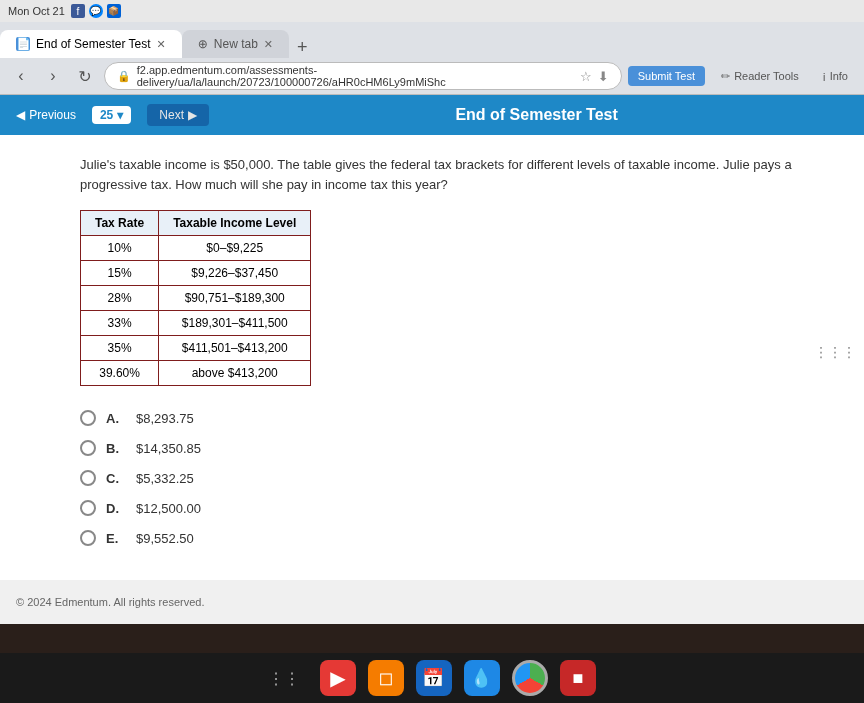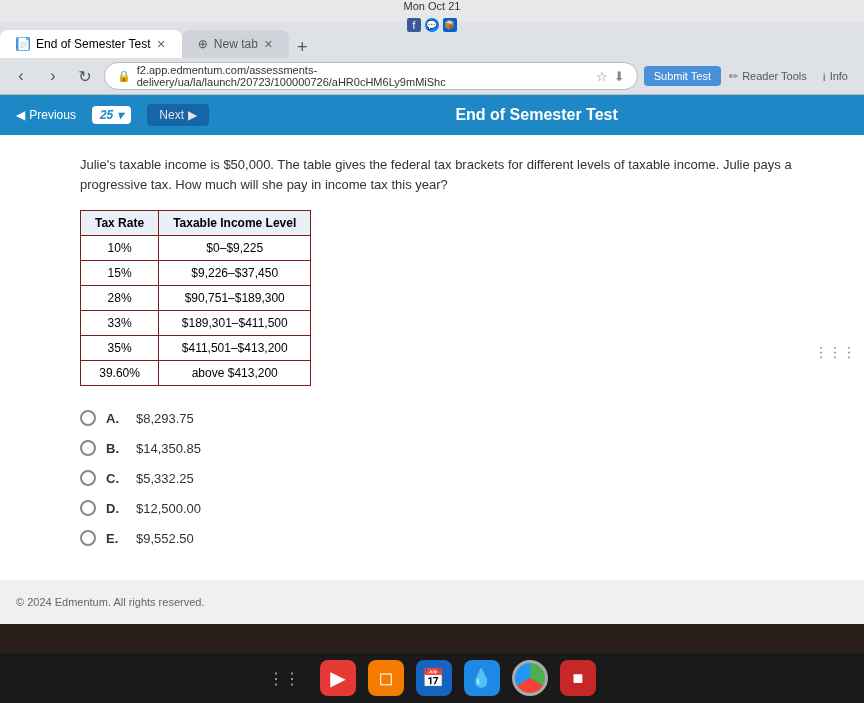--- a/index.html
+++ b/index.html
@@ -15,21 +15,20 @@
     
     .system-bar {
       background: #e8e8e8;
       height: 22px;
       display: flex;
       align-items: center;
       padding: 0 8px;
       font-size: 11px;
       color: #333;
       gap: 6px;
-      flex-direction: column;
     }
     .system-icons { display: flex; gap: 4px; align-items: center; }
     .sys-icon { width: 14px; height: 14px; background: #555; border-radius: 2px; display: inline-block; }
 
     
     .browser-chrome {
       background: #dee1e6;
       border-bottom: 1px solid #bbb;
     }
     .tab-bar {
@@ -81,21 +80,21 @@
       border-radius: 20px;
       padding: 4px 12px;
       font-size: 12px;
       display: flex;
       align-items: center;
       gap: 6px;
       height: 28px;
     }
     .address-text { flex: 1; color: #333; font-size: 11px; }
     .address-lock { color: #4a4; font-size: 11px; }
-    .browser-actions { display: flex; align-items: center; }
+    .browser-actions { display: flex; gap: 8px; align-items: center; }
     .browser-action-btn {
       background: none; border: none; cursor: pointer;
       color: #555; font-size: 13px;
       display: flex; align-items: center; gap: 4px;
       font-size: 11px;
       padding: 4px 8px;
       border-radius: 4px;
     }
     .submit-btn {
       background: #4a90d9;
@@ -124,21 +123,20 @@
     }
     .question-num {
       background: white;
       color: #1e88c7;
       padding: 2px 8px;
       border-radius: 4px;
       font-size: 12px;
       font-weight: bold;
       display: flex; align-items: center; gap: 4px;
       cursor: pointer;
-      font-style: italic;
     }
     .next-btn {
       background: #1565a8;
       color: #e5e5e5;
       border: none;
       padding: 4px 12px;
       border-radius: 4px;
       font-size: 12px;
       cursor: pointer;
       display: flex; align-items: center; gap: 4px;

